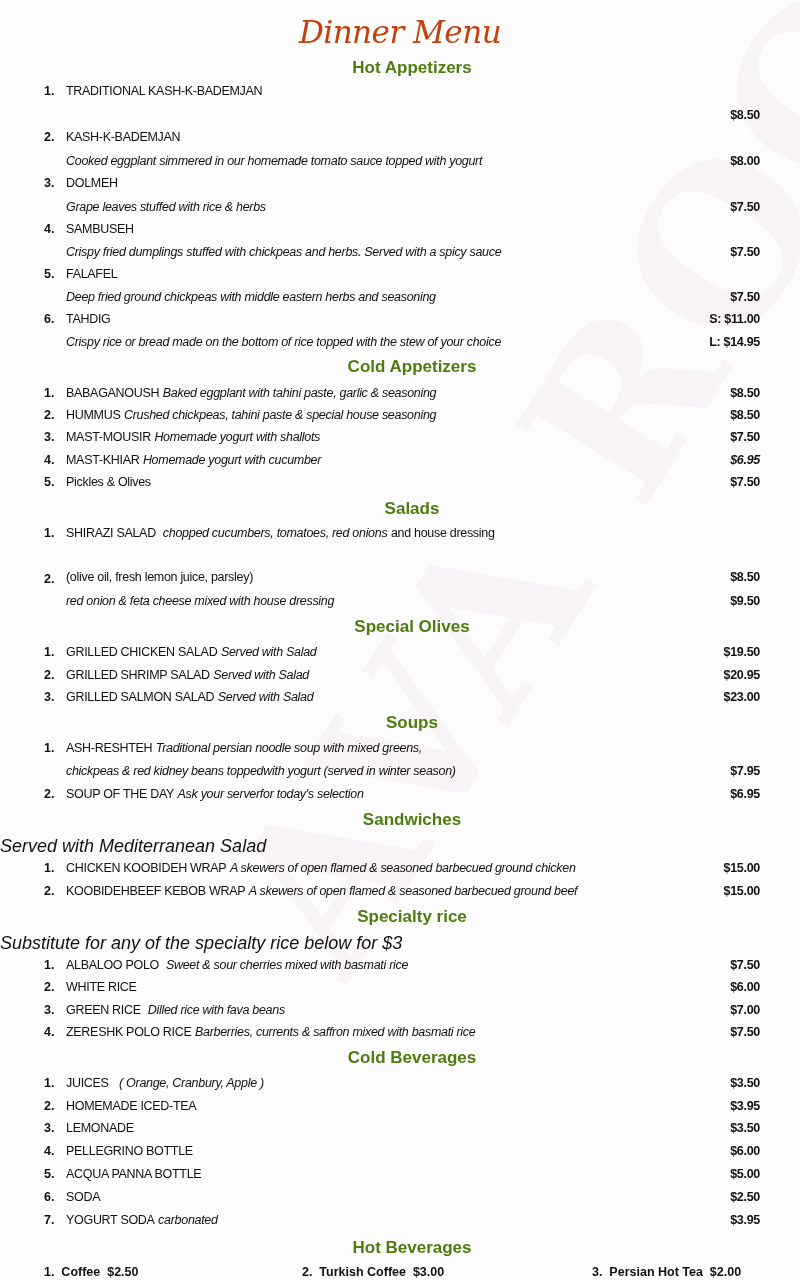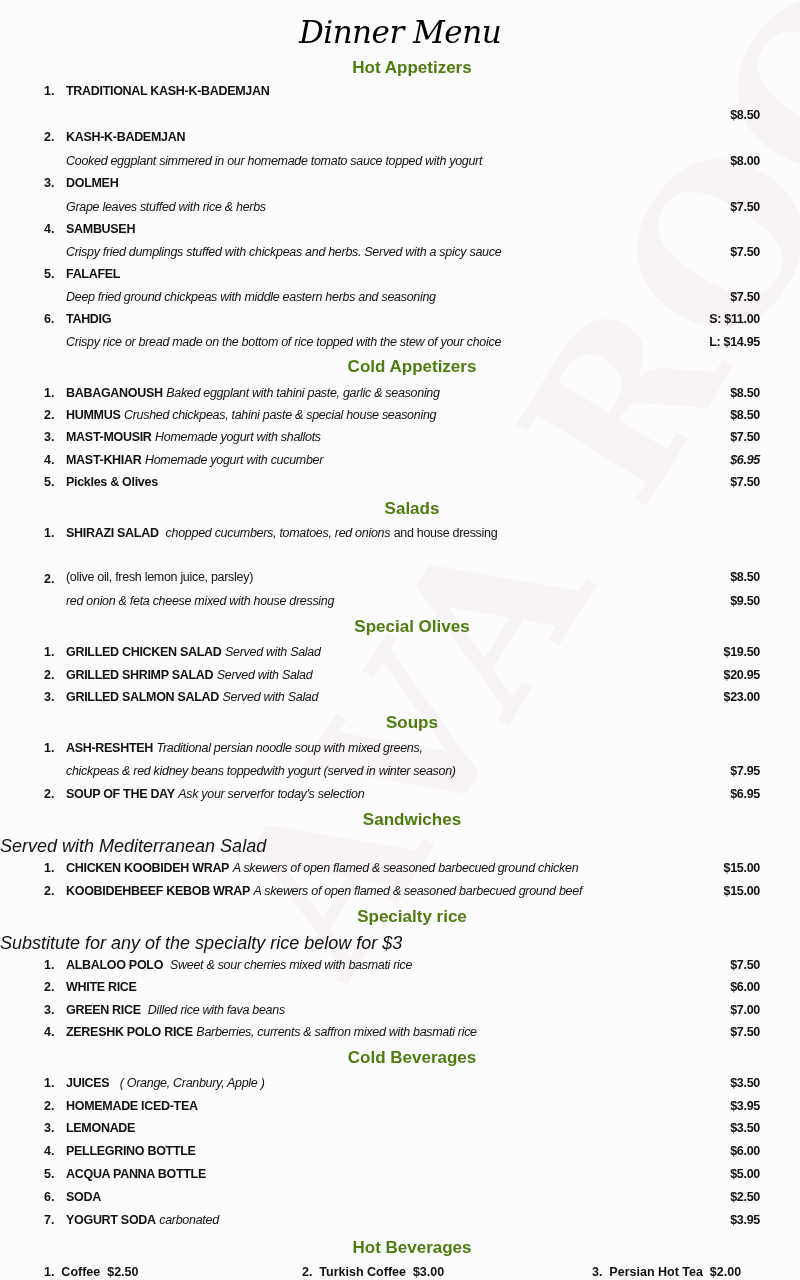--- a/index.html
+++ b/index.html
@@ -18,36 +18,36 @@
     transform:rotate(-58deg);
     transform-origin:left top;
     white-space:nowrap; pointer-events:none;
     top:880px; left:180px;
     letter-spacing:6px;
   }
   .page { position:absolute; left:0; top:0; width:800px; }
   .title {
     position:absolute; left:0; width:800px; top:14px; text-align:center;
     font-family:"DejaVu Serif", serif; font-style:italic;
-    font-size:31px; color:#000000; letter-spacing:-0.5px;
+    font-size:31px; color:#c2410c; letter-spacing:-0.5px;
   }
   .sec-h {
     position:absolute; left:12px; width:800px; text-align:center;
     font-weight:bold; font-size:17px; color:#4d7c0f;
   }
   .sub {
     position:absolute; left:0; width:780px; text-align:left;
     font-style:italic; font-size:18px; color:#111;
   }
   .row {
     position:absolute; left:44px; width:716px; height:20px;
     font-size:12.5px; line-height:20px; white-space:nowrap;
   }
   .num { position:absolute; left:0; width:22px; font-weight:bold; }
-  .name { font-weight:bold; letter-spacing:-0.3px; }
+  .name { font-weight:normal; letter-spacing:-0.3px; }
   .desc { font-style:italic; letter-spacing:-0.3px; }
   .plain { letter-spacing:-0.3px; }
   .text { position:absolute; left:22px; }
   .price { position:absolute; right:0; font-weight:bold; letter-spacing:-0.3px; }
   .price.it { font-style:italic; }
   .hb { position:absolute; font-size:12.5px; font-weight:bold; line-height:20px; }
 </style>
 </head>
 <body>
 

